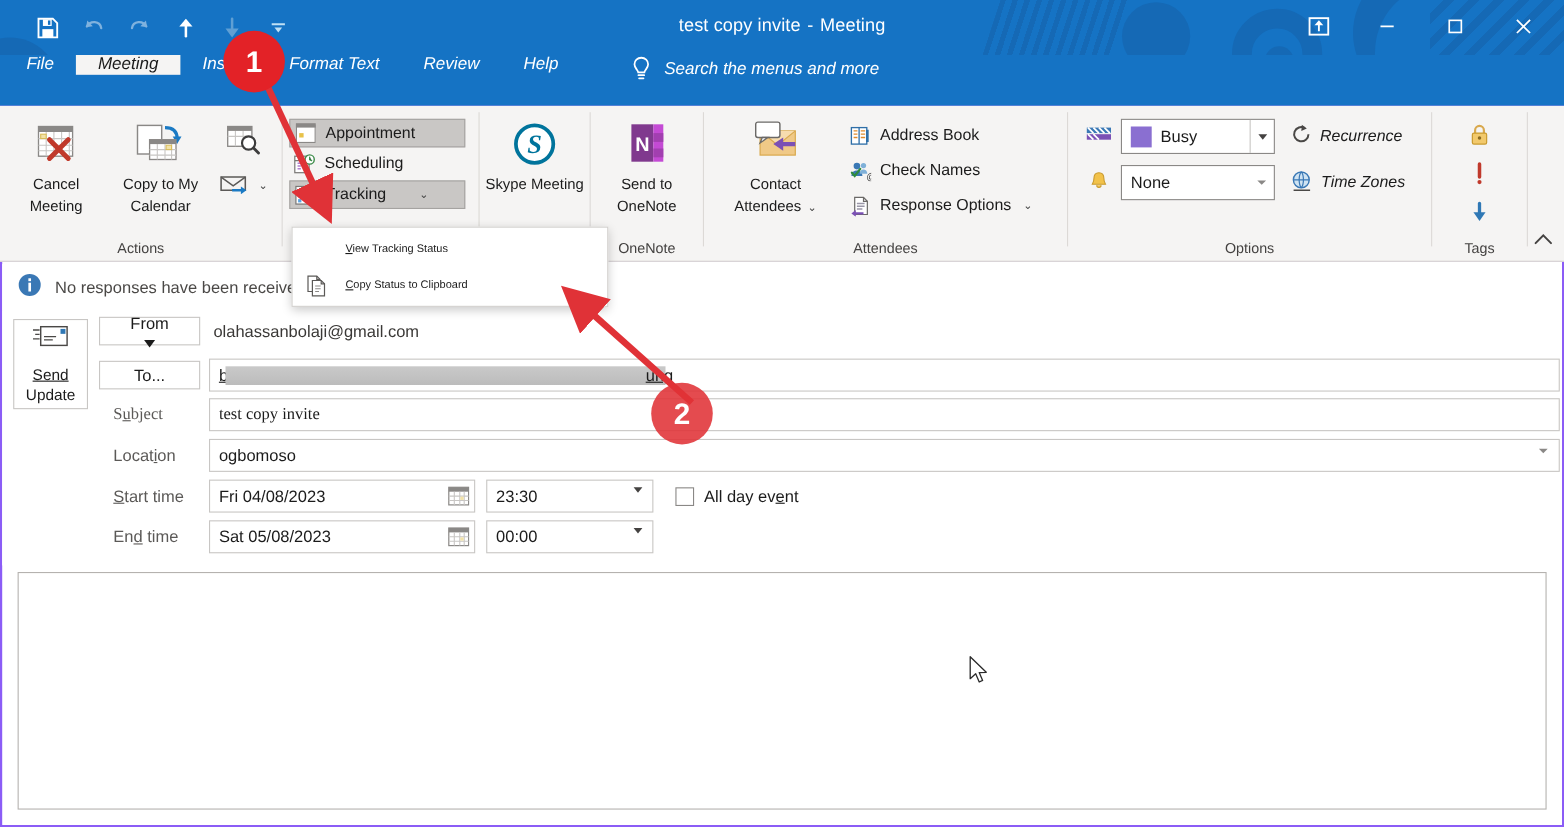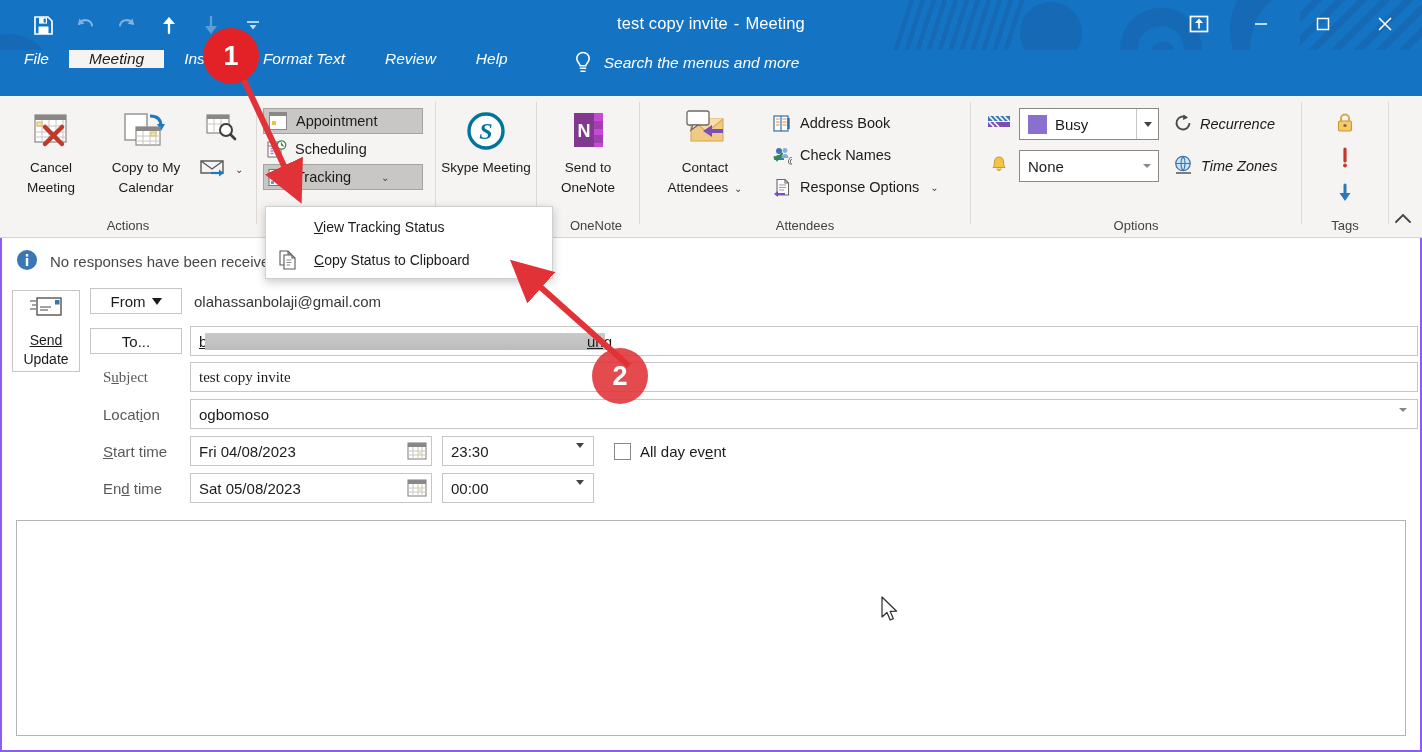--- a/index.html
+++ b/index.html
@@ -167,21 +167,21 @@
 
   
   .menu {
     position: absolute; left: 265px; top: 206px; width: 288px; height: 73px;
     background: #ffffff; border: 1px solid #d2d0ce;
     box-shadow: 0 3px 9px rgba(0,0,0,.22);
     z-index: 40; padding: 3px 0;
   }
   .menu-item {
     height: 33px; display: flex; align-items: center; gap: 10px; padding: 0 12px 0 10px;
-    font-size: 14px; color: #1b1b1b; cursor: pointer; white-space: nowrap;
+    font-size: 10px; color: #1b1b1b; cursor: pointer; white-space: nowrap;
   }
   .menu-item .mic { width: 24px; display: flex; align-items: center; justify-content: center; }
   .menu-item .mtxt { padding-left: 4px; }
   .menu-item .mtxt u { text-decoration: underline; }
 
   
   .infobar {
     position: absolute; left: 2px; top: 240px; width: 1418px; height: 42px;
     background: #ffffff; display: flex; align-items: center; gap: 12px; padding-left: 14px;
     font-size: 15px; color: #4a4846; z-index: 10;
@@ -198,21 +198,21 @@
     display: flex; flex-direction: column; align-items: center; justify-content: center;
     cursor: pointer;
   }
   .sendbtn .lbl { font-size: 14px; color: #1b1b1b; text-align: center; line-height: 1.35; margin-top: 5px; }
   .sendbtn .lbl u { text-decoration: underline; }
 
   .fieldrow { position: absolute; left: 88px; display: flex; align-items: center; }
   .fbtn {
     width: 92px; height: 26px; border: 1px solid #c8c6c4; background: #ffffff;
     display: flex; align-items: center; justify-content: center; gap: 6px;
-    font-size: 15px; color: #1b1b1b; cursor: pointer;
+    font-size: 15px; color: #1b1b1b; cursor: pointer; flex-direction: column;
   }
   .fbtn .tri { width: 0; height: 0; border-left: 5px solid transparent; border-right: 5px solid transparent; border-top: 7px solid #1b1b1b; }
   .flabel {
     width: 92px; height: 30px; display: flex; align-items: center; justify-content: flex-start;
     font-size: 15px; color: #5b5957; padding-left: 13px;
   }
   .flabel u { text-decoration: underline; }
   .fvalue-plain { margin-left: 12px; font-size: 15px; color: #3a3836; }
   .finput {
     height: 30px; border: 1px solid #c8c6c4; background: #ffffff;
@@ -508,21 +508,21 @@
               <rect x="8" y="3" width="20" height="34" fill="#80398e"></rect>
               <rect x="28" y="3" width="9" height="34" fill="#c44ad4"></rect>
               <rect x="28" y="11" width="9" height="8" fill="#a23fb0"></rect>
               <rect x="28" y="25" width="9" height="8" fill="#a23fb0"></rect>
               <text x="18" y="27" text-anchor="middle" font-family="Liberation Sans, sans-serif" font-size="18" font-weight="bold" fill="#ffffff">N</text>
             </svg>
           </div>
           <div class="lbl"><span>Send to OneNote</span></div>
         </div>
       </div>
-      <div class="rgroup-label" style="left:8px;width:102px;margin-top:16px;"><span>OneNote</span></div>
+      <div class="rgroup-label" style="left:0;width:102px;margin-top:16px;"><span>OneNote</span></div>
     </div>
     <div class="rsep" style="left:639px;"></div>
 
     <div class="rgroup" style="left:640px; width:330px;">
       <div class="rgroup-body" style="padding-left:10px;">
         <div class="bigbtn" style="width:110px;">
           <div class="ic">
             <svg width="52" height="44" viewBox="0 0 52 44">
               <rect x="12" y="10" width="32" height="22" fill="#f0c987" stroke="#d9a94e" stroke-width="1.1"></rect>
               <path d="M12 10 L28 23 L44 10" fill="#f7dcae" stroke="#d9a94e" stroke-width="1.1"></path>

